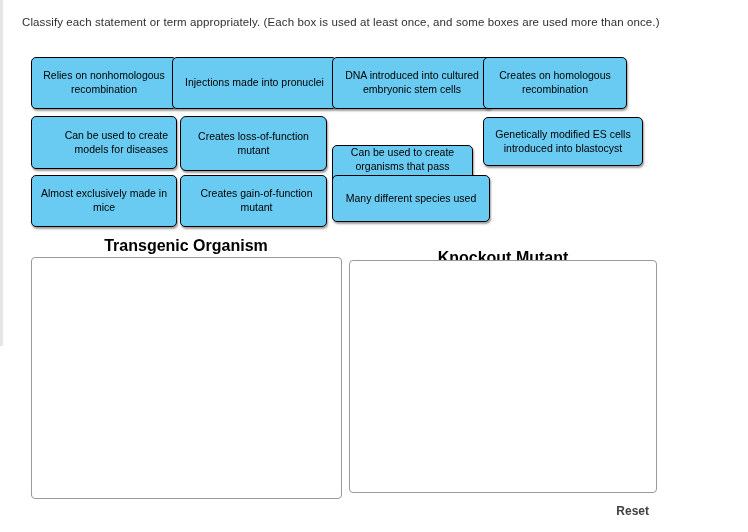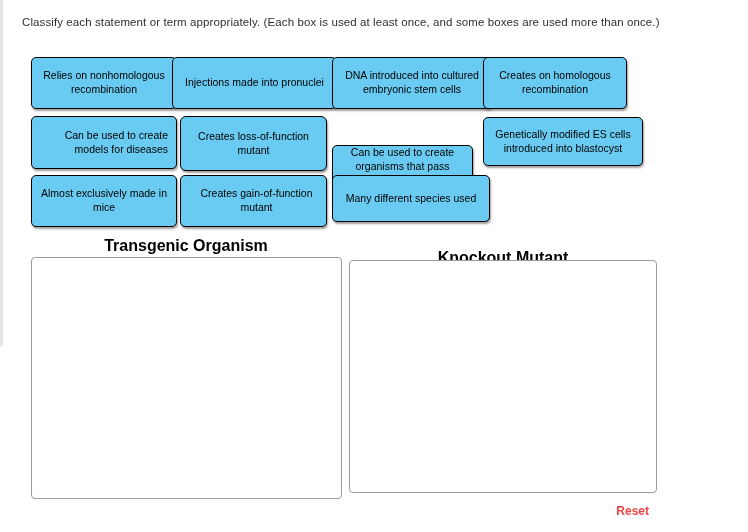--- a/index.html
+++ b/index.html
@@ -51,21 +51,21 @@
   .dropzone{
     position:absolute;background:#ffffff;
     border:1px solid #9a9a9a;border-radius:4px;
     box-sizing:border-box;
   }
   .dz-transgenic{left:31px;top:257px;width:311px;height:242px;}
   .dz-knockout{left:349px;top:260px;width:308px;height:233px;}
 
   .reset{
     position:absolute;top:504px;right:99px;
-    font-size:12px;font-weight:bold;color:#ef4444;
+    font-size:12px;font-weight:bold;color:#404040;
     background:none;border:none;padding:0;
     font-family:inherit;cursor:pointer;
   }
 </style>
 </head>
 <body>
 
 <div class="left-edge"></div>
 
 <div class="instruction">Classify each statement or term appropriately. (Each box is used at least once, and some boxes are used more than once.)</div>

